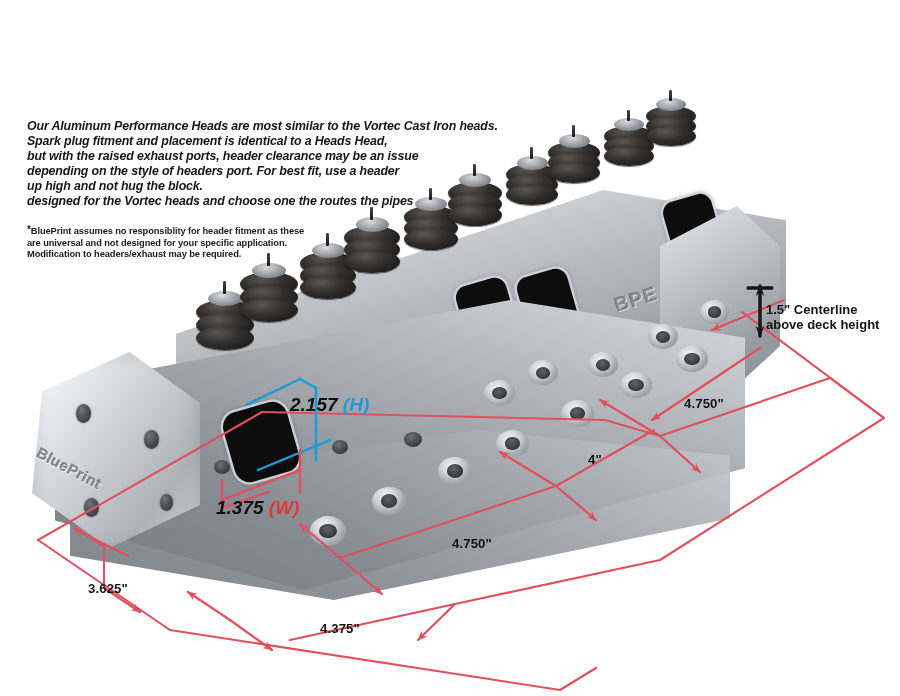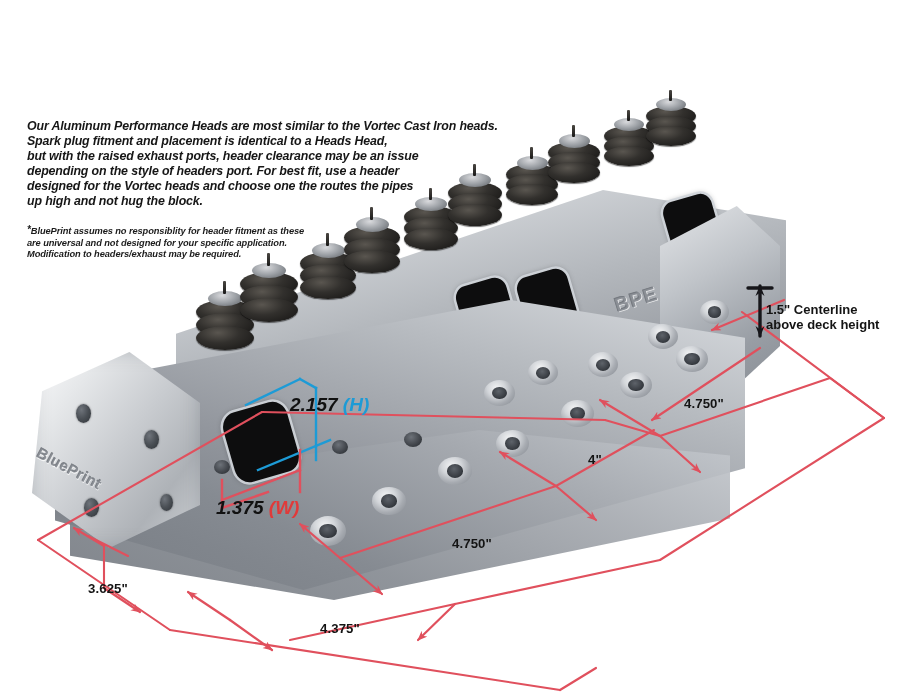--- a/index.html
+++ b/index.html
@@ -5,21 +5,21 @@
   html,body{margin:0;padding:0;background:#fff;}
   body{width:900px;height:696px;position:relative;overflow:hidden;
        font-family:"Liberation Sans","DejaVu Sans",sans-serif;color:#111;}
 
   #stage{position:absolute;inset:0;width:900px;height:696px;background:#ffffff;}
 
   
   .desc{position:absolute;left:27px;top:119px;width:520px;font-style:italic;}
   .desc p{margin:0;font-size:12.4px;font-weight:700;line-height:14.9px;
           letter-spacing:-0.15px;color:#161616;}
-  .foot{position:absolute;left:27px;top:224px;width:300px;font-style:italic;}
+  .foot{position:absolute;left:27px;top:224px;width:300px;}
   .foot p{margin:0;font-size:9.3px;font-weight:700;line-height:11.6px;
           letter-spacing:-0.1px;color:#1b1b1b;}
   .foot p:first-child .star{font-size:10px;vertical-align:1px;}
 
   
   #photo{position:absolute;left:0;top:0;width:900px;height:696px;}
   .pc{position:absolute;}
 
   
   #endface{left:32px;top:352px;width:168px;height:196px;
@@ -275,22 +275,22 @@
       <line x1="760" y1="286" x2="760" y2="336" marker-start="url(#ar-blk-s)" marker-end="url(#ar-blk)"></line>
       <line x1="748" y1="288" x2="772" y2="288"></line>
     </g>
   </svg>
 
   <div class="desc">
     <p>Our Aluminum Performance Heads are most similar to the Vortec Cast Iron heads.</p>
     <p>Spark plug fitment and placement is identical to a Heads Head,</p>
     <p>but with the raised exhaust ports, header clearance may be an issue</p>
     <p>depending on the style of headers port.  For best fit, use a header</p>
+    <p>up high and not hug the block.</p>
     <p>designed for the Vortec heads and choose one the routes the pipes</p>
-    <p>up high and not hug the block.</p>
   </div>
 
   <div class="foot">
     <p><span class="star">*</span><span>BluePrint assumes no responsiblity for header fitment as these</span></p>
     <p>are universal and not designed for your specific application.</p>
     <p>Modification to headers/exhaust may be required.</p>
   </div>
 
   <div class="lbl lbl-center" style="left:766px;top:302px;">
     <div>1.5" Centerline</div>

